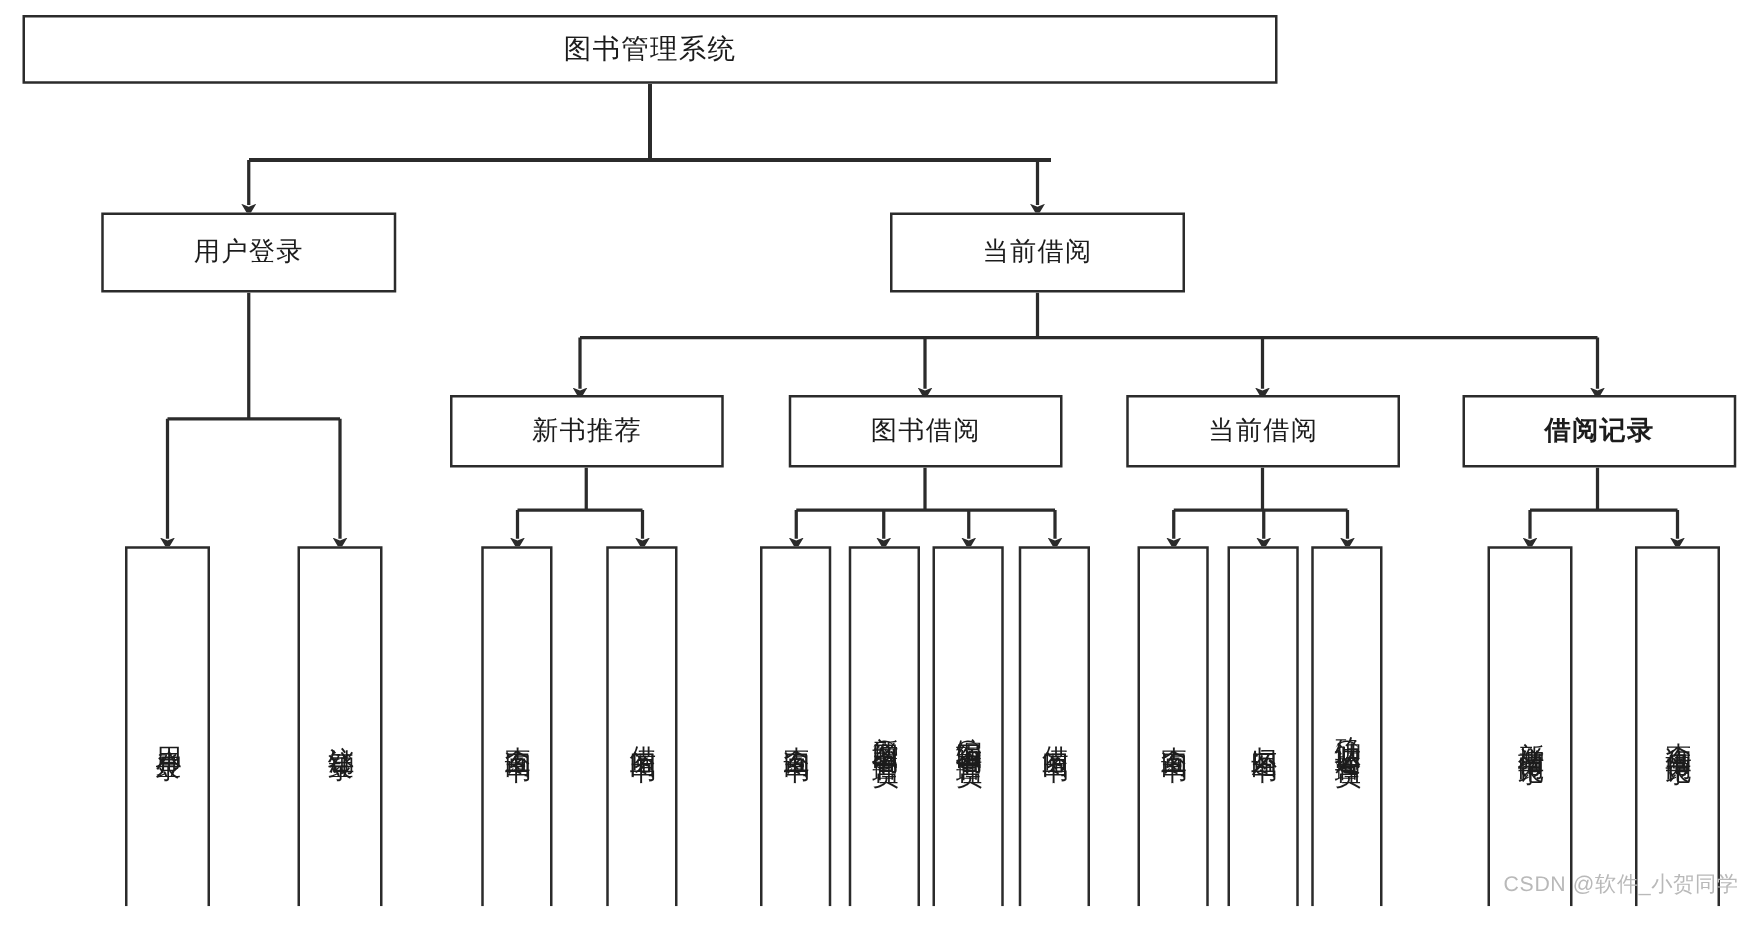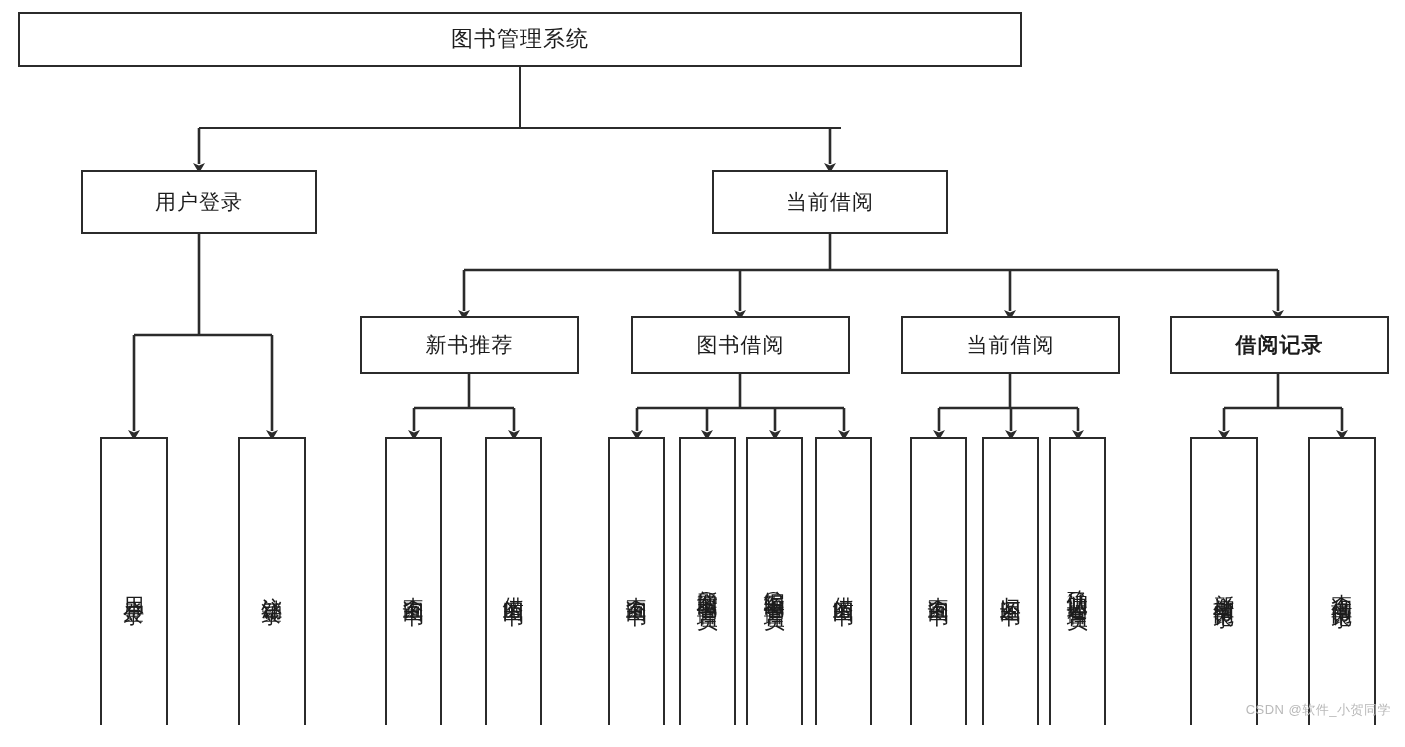--- a/index.html
+++ b/index.html
@@ -49,21 +49,21 @@
     letter-spacing:3px;
     color:#1c1c1c;
     white-space:nowrap;
     max-height:270px;
   }
   #root.node .label{ font-size:22px; }
   .watermark{
     position:absolute;
     right:14px;
     bottom:6px;
-    font-size:13px;
+    font-size:17px;
     color:#b9b9b9;
     letter-spacing:0.5px;
     white-space:nowrap;
     user-select:none;
   }
 </style>
 </head>
 <body>
 
 <div id="canvas">

